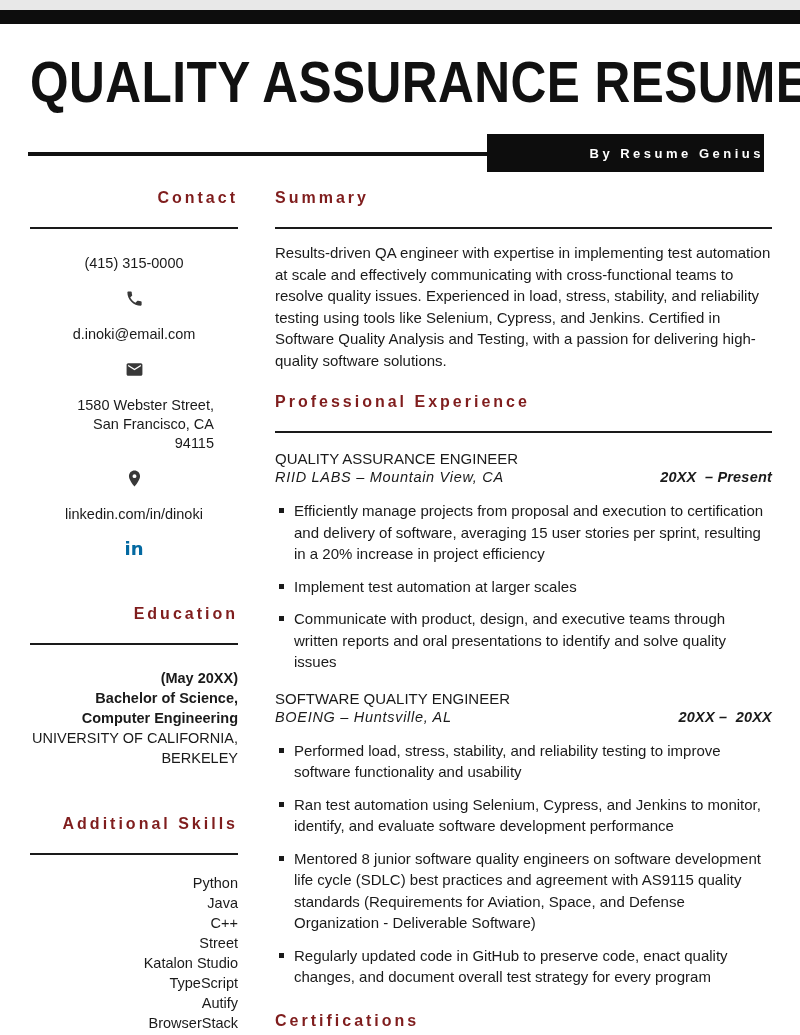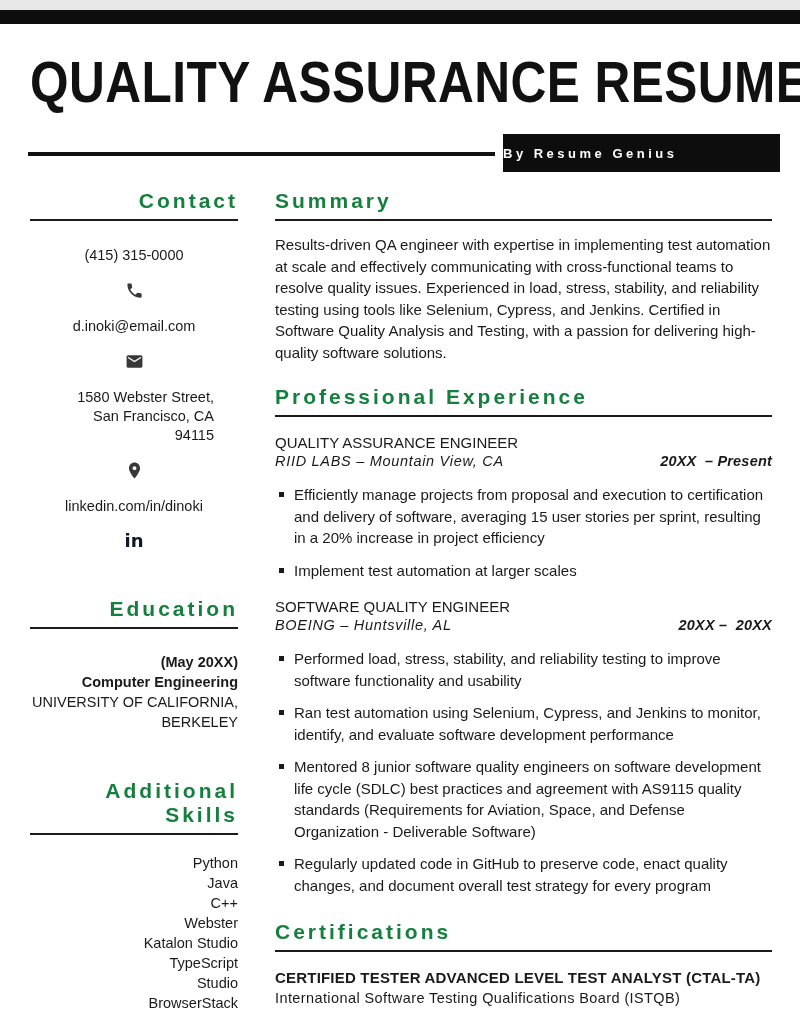--- a/index.html
+++ b/index.html
@@ -39,51 +39,51 @@
   .rule {
     position: absolute;
     left: -2px;
     right: 285px;
     top: 18px;
     height: 4px;
     background: #111111;
   }
   .badge {
     position: absolute;
-    right: 0;
+    right: 16px;
     top: 0;
     width: 277px;
     height: 38px;
     background: #0d0d0d;
     display: flex;
     align-items: center;
-    justify-content: flex-start;
+    justify-content: flex-end;
   }
   .badge span {
     color: #ffffff;
     font-size: 13px;
     font-weight: 700;
     letter-spacing: 3.5px;
   }
   .columns {
     display: flex;
     padding: 0 28px 0 30px;
     margin-top: 17px;
   }
   .sidebar { width: 208px; flex: none; }
   .main { flex: 1; margin-left: 37px; min-width: 0; }
 
   
   h2.side-h, h2.main-h {
-    font-size: 21px;
+    font-size: 16px;
     font-weight: 700;
     letter-spacing: 3px;
-    padding-bottom: 6px;
+    padding-bottom: 20px;
     border-bottom: 2.5px solid #1a1a1a;
-    color: #15803d;
+    color: #7f1d1d;
   }
   h2.side-h { text-align: right; }
 
   
   .contact-list { margin-top: 25px; }
   .contact-row {
     display: flex;
     justify-content: flex-end;
     align-items: center;
     gap: 15px;
@@ -92,21 +92,21 @@
     line-height: 19px;
     flex-direction: column;
   }
   .contact-row .ctext { text-align: right; }
   .contact-row.address .ctext { max-width: 160px; }
   .cicon { width: 20px; height: 20px; flex: none; display: flex; align-items: center; justify-content: center; }
   .cicon svg { width: 19px; height: 19px; fill: #383838; }
   .li-glyph {
     font-size: 18px;
     font-weight: 700;
-    color: #0f172a;
+    color: #0369a1;
     letter-spacing: 0;
     line-height: 1;
     font-family: "DejaVu Sans", sans-serif;
   }
 
   
   .side-section.education { margin-top: 46px; }
   .edu { margin-top: 23px; text-align: right; font-size: 14.5px; line-height: 20px; }
   .edu .bold { font-weight: 700; }
 
@@ -206,36 +206,37 @@
                 <span class="li-glyph">in</span>
               </span>
           </div>
         </div>
       </section>
 
       <section class="side-section education">
         <h2 class="side-h">Education</h2>
         <div class="edu">
           <div class="bold">(May 20XX)</div>
+          <div class="bold">Bachelor of Science,</div>
           <div class="bold">Computer Engineering</div>
           <div>UNIVERSITY OF CALIFORNIA,</div>
           <div>BERKELEY</div>
         </div>
       </section>
 
       <section class="side-section skills">
         <h2 class="side-h">Additional Skills</h2>
         <ul class="skills-list">
           <li>Python</li>
           <li>Java</li>
           <li>C++</li>
-          <li>Webster</li>
+          <li>Street</li>
           <li>Katalon Studio</li>
           <li>TypeScript</li>
-          <li>Studio</li>
+          <li>Autify</li>
           <li>BrowserStack</li>
         </ul>
       </section>
 
     </aside>
 
     <main class="main">
 
       <section class="section-summary">
         <h2 class="main-h">Summary</h2>
@@ -253,20 +254,24 @@
           </div>
           <ul class="bullets">
             <li>
                 <span class="sq"></span>
                 <span>Efficiently manage projects from proposal and execution to certification and delivery of software, averaging 15 user stories per sprint, resulting in a 20% increase in project efficiency</span>
               </li>
             <li>
                 <span class="sq"></span>
                 <span>Implement test automation at larger scales</span>
               </li>
+            <li>
+                <span class="sq"></span>
+                <span>Communicate with product, design, and executive teams through written reports and oral presentations to identify and solve quality issues</span>
+              </li>
           </ul>
         </div>
 
         <div class="job">
           <div class="job-title">SOFTWARE QUALITY ENGINEER</div>
           <div class="job-sub">
             <span class="job-company">BOEING – Huntsville, AL</span>
             <span class="job-dates">20XX –  20XX</span>
           </div>
           <ul class="bullets">

